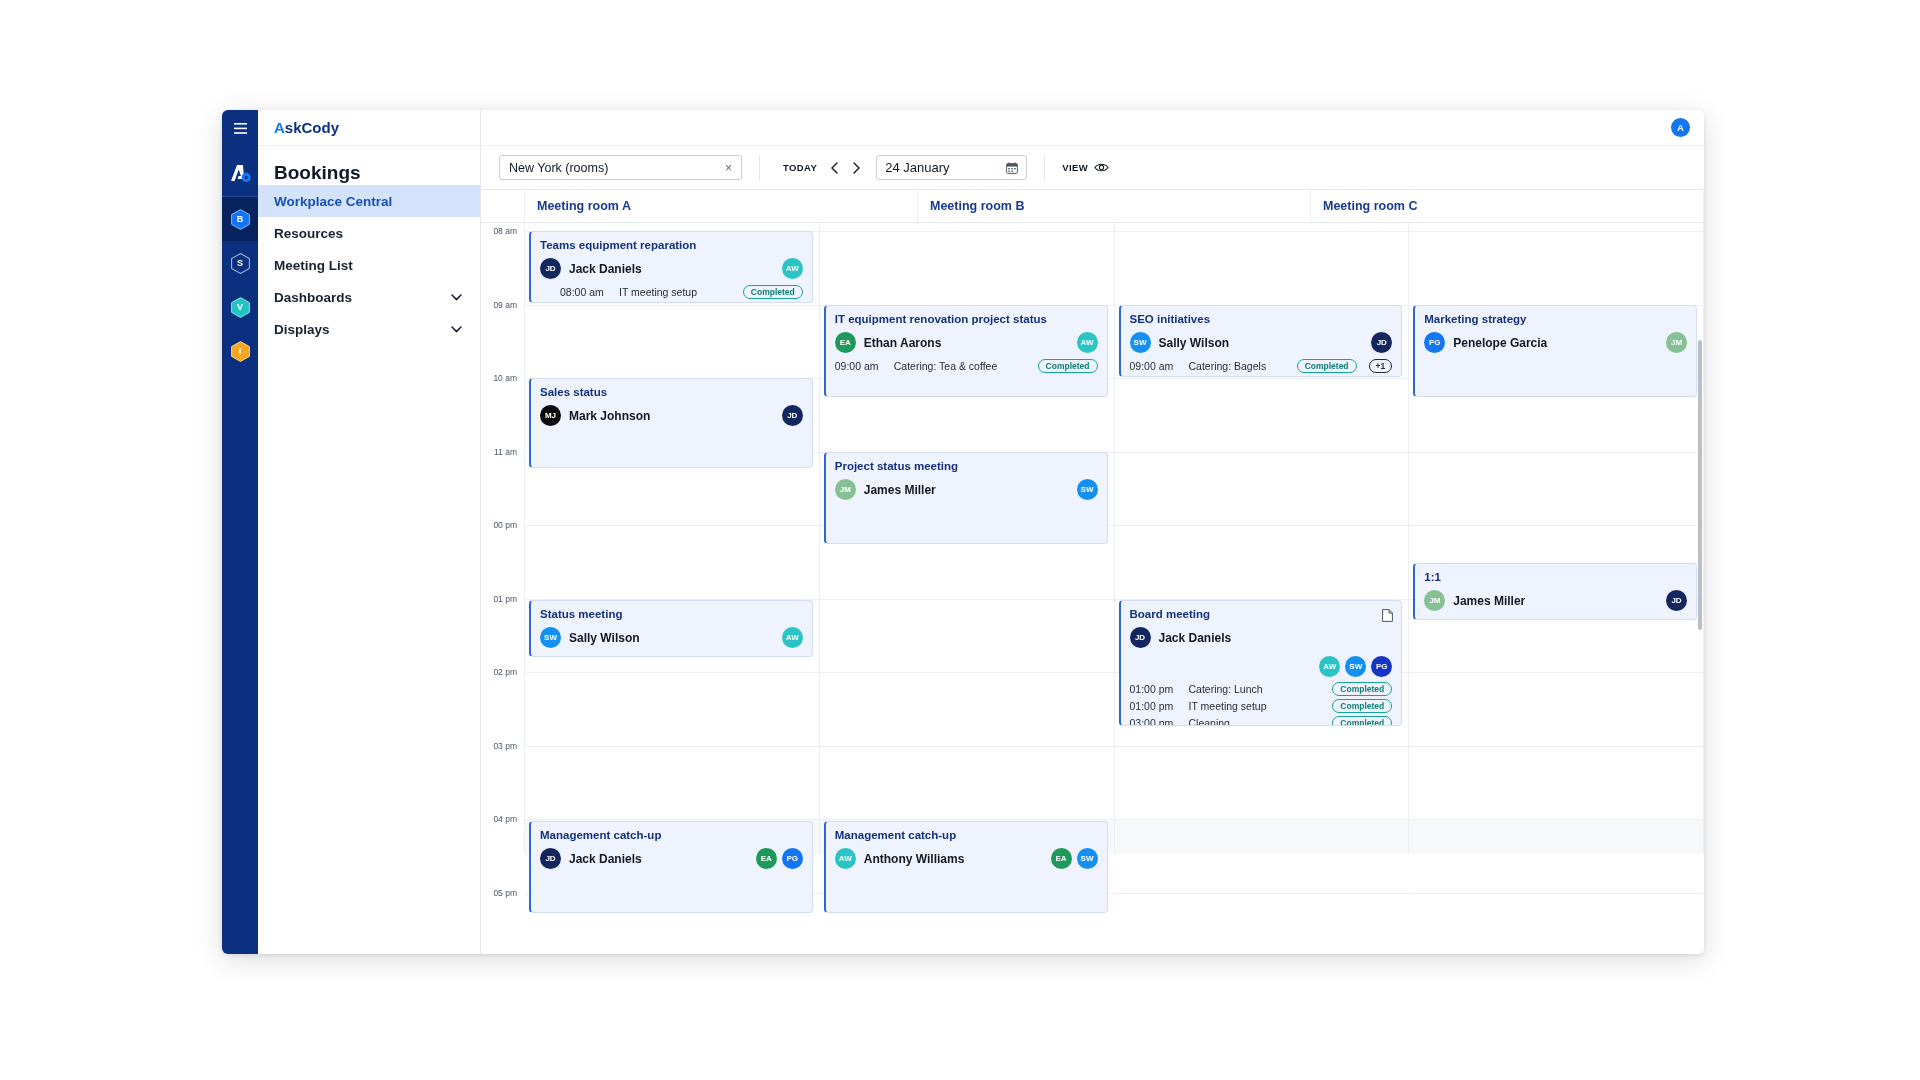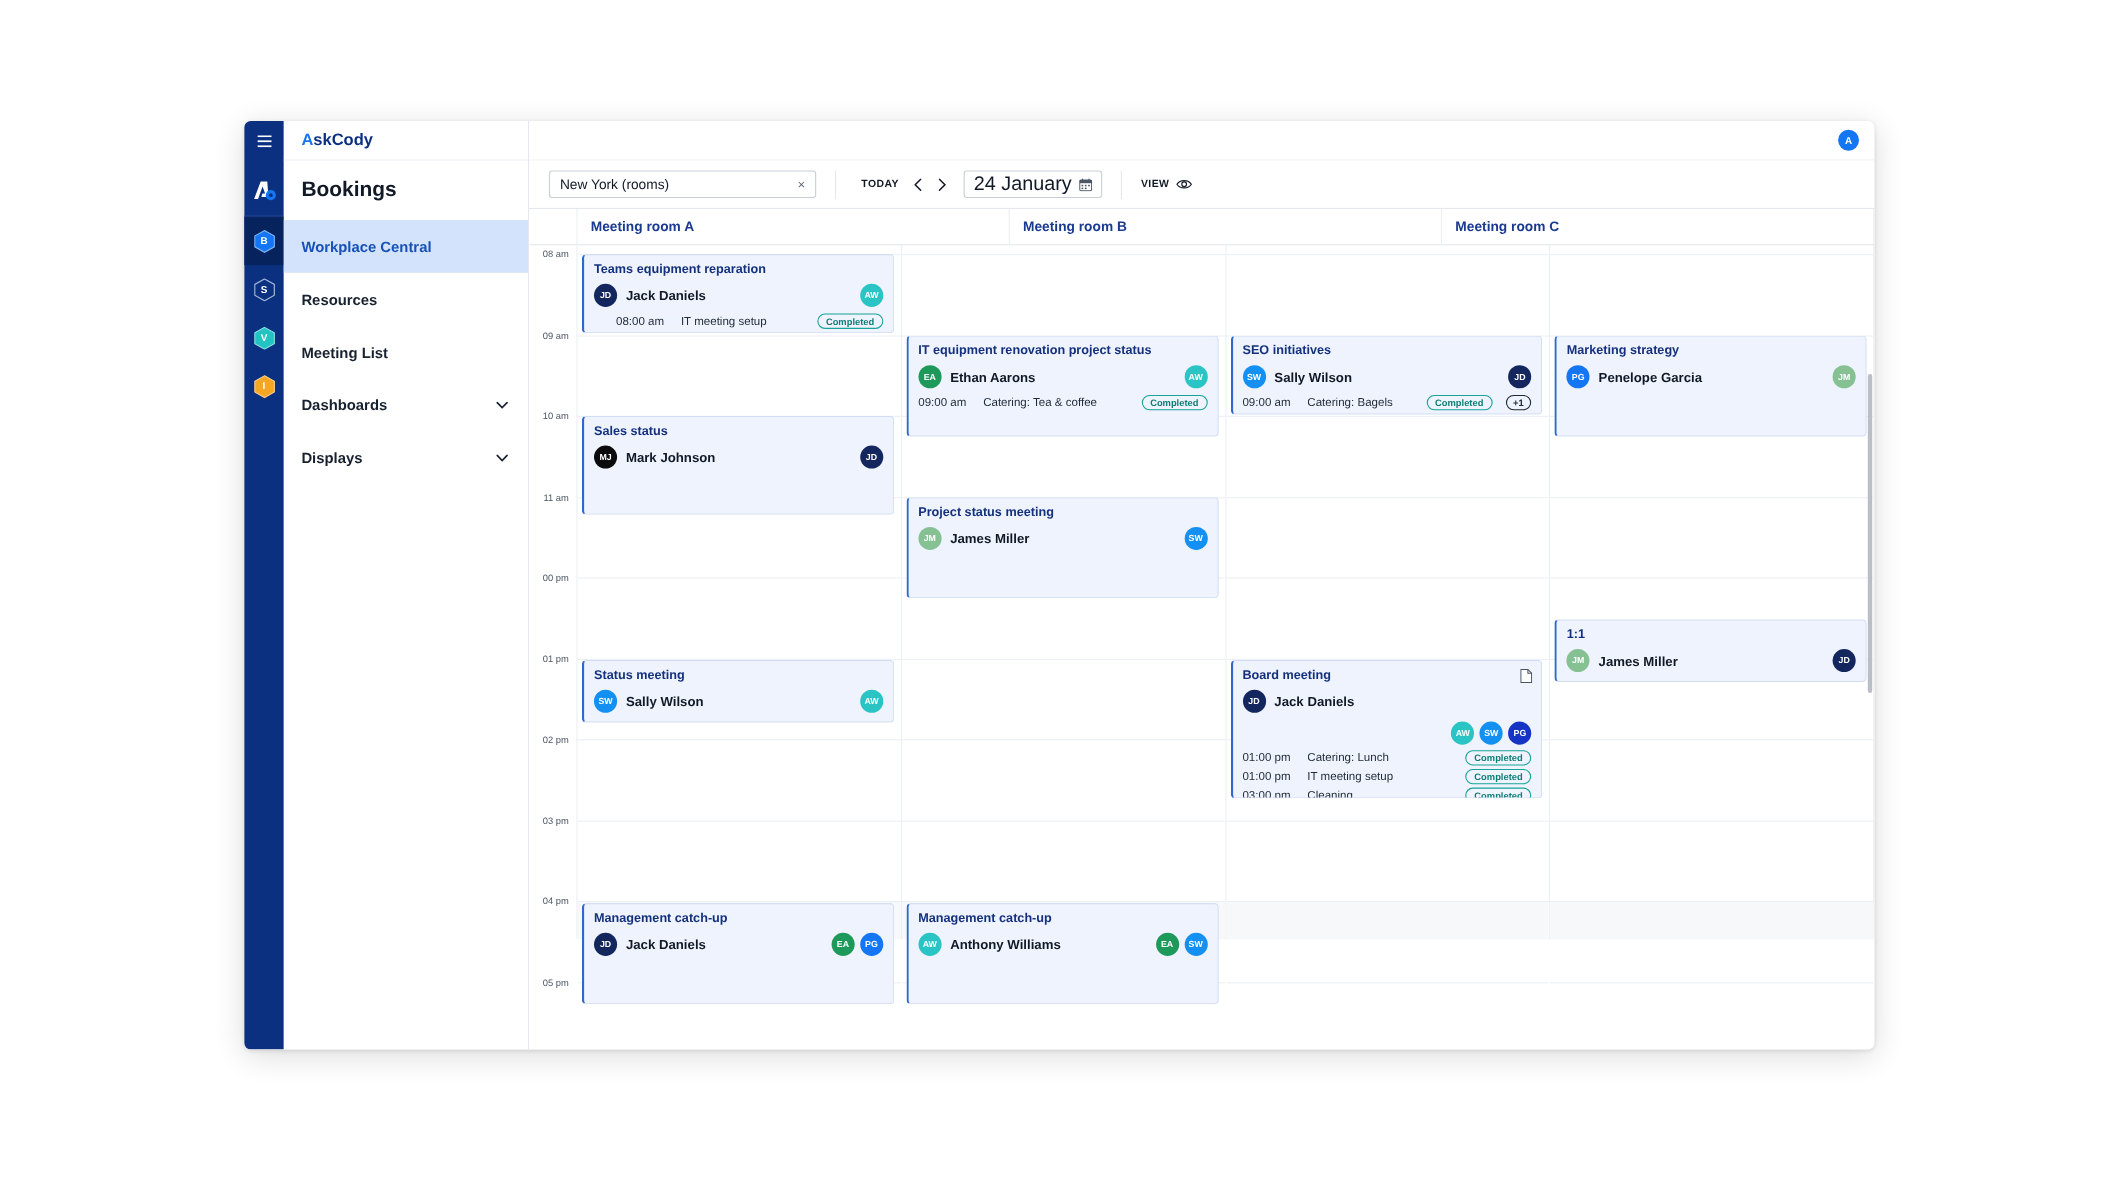--- a/index.html
+++ b/index.html
@@ -62,25 +62,25 @@
   }
   .brand {
     height: 36px;
     display: flex; align-items: center;
     padding-left: 16px;
     font-size: 15px; font-weight: bold; color: #0b3080;
     border-bottom: 1px solid #eceff4;
   }
   .brand .a-accent { color: #1476f2; }
   .panel-title {
-    padding: 16px 0 16px 16px;
+    padding: 16px 0 1px 16px;
     font-size: 19px; font-weight: bold; color: #121926;
   }
   .nav-item {
-    height: 48px;
+    height: 32px;
     display: flex; align-items: center; justify-content: space-between;
     padding: 0 18px 0 16px;
     font-size: 13.5px; font-weight: bold; color: #17212f;
     cursor: pointer;
   }
   .nav-item.active { background: #d3e3fb; color: #1751b5; }
   .chev {
     width: 11px; height: 7px;
     flex: 0 0 auto;
   }
@@ -117,24 +117,24 @@
   .today-btn {
     font-size: 9.5px; font-weight: bold; letter-spacing: .4px;
     color: #121926; cursor: pointer; padding: 4px 6px;
   }
   .nav-arrow {
     width: 22px; height: 22px;
     display: flex; align-items: center; justify-content: center;
     cursor: pointer; color: #121926;
   }
   .date-box {
-    width: 126px; height: 25px; margin-left: 9px;
+    width: 151px; height: 25px; margin-left: 9px;
     border: 1px solid #c8cdd6; border-radius: 3px;
     display: flex; align-items: center; justify-content: space-between;
-    padding: 0 8px; font-size: 18px; color: #121926;
+    padding: 0 8px; font-size: 13px; color: #121926;
     background: #fff; cursor: pointer;
   }
   .view-btn {
     display: flex; align-items: center; gap: 6px;
     font-size: 9.5px; font-weight: bold; letter-spacing: .4px;
     color: #121926; cursor: pointer;
   }
 
   
   .cal-wrap { flex: 1; display: flex; position: relative; min-height: 0; background: #fff; }

